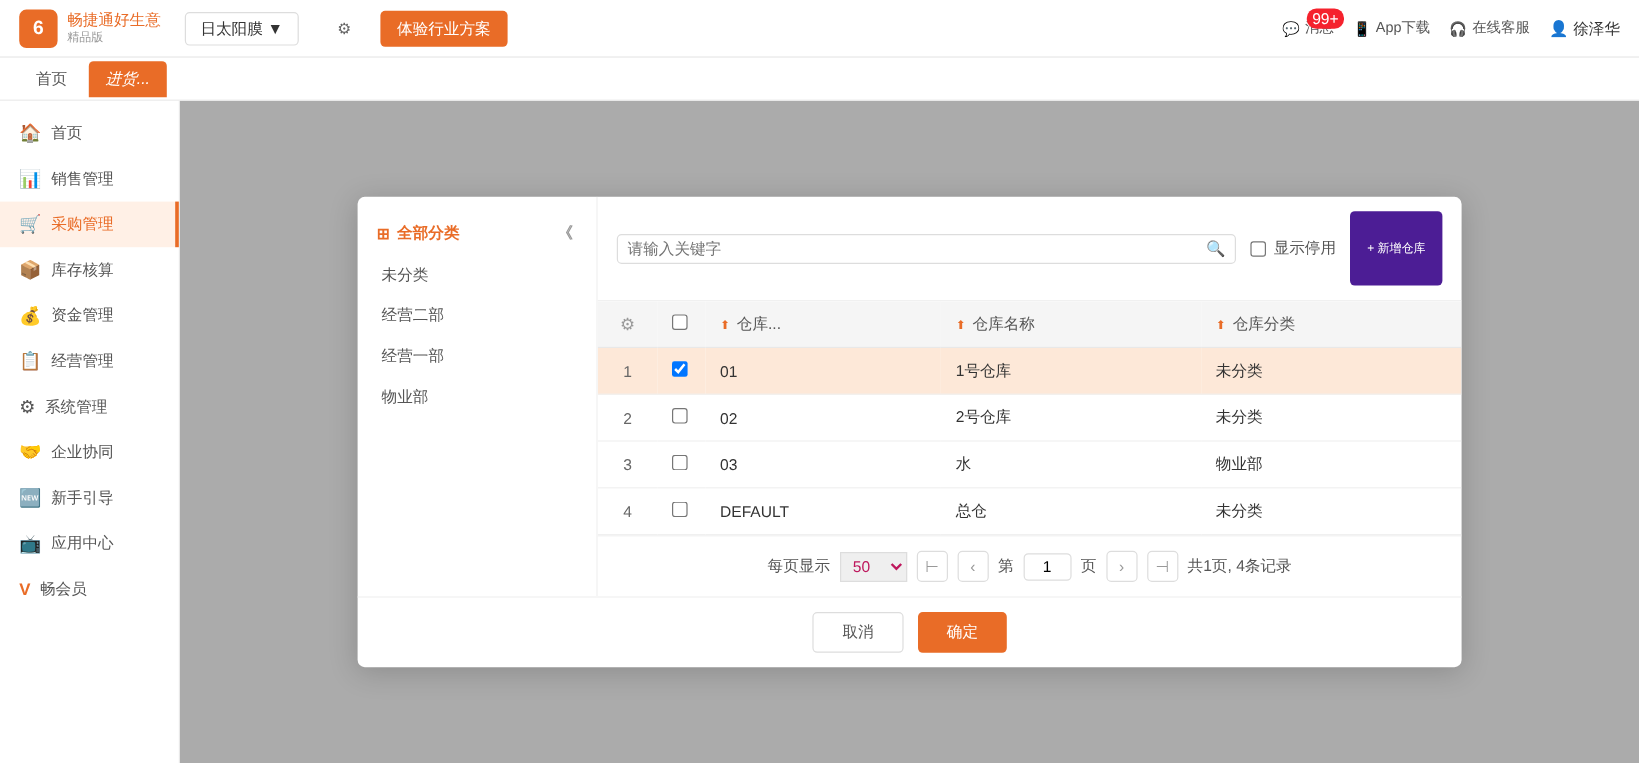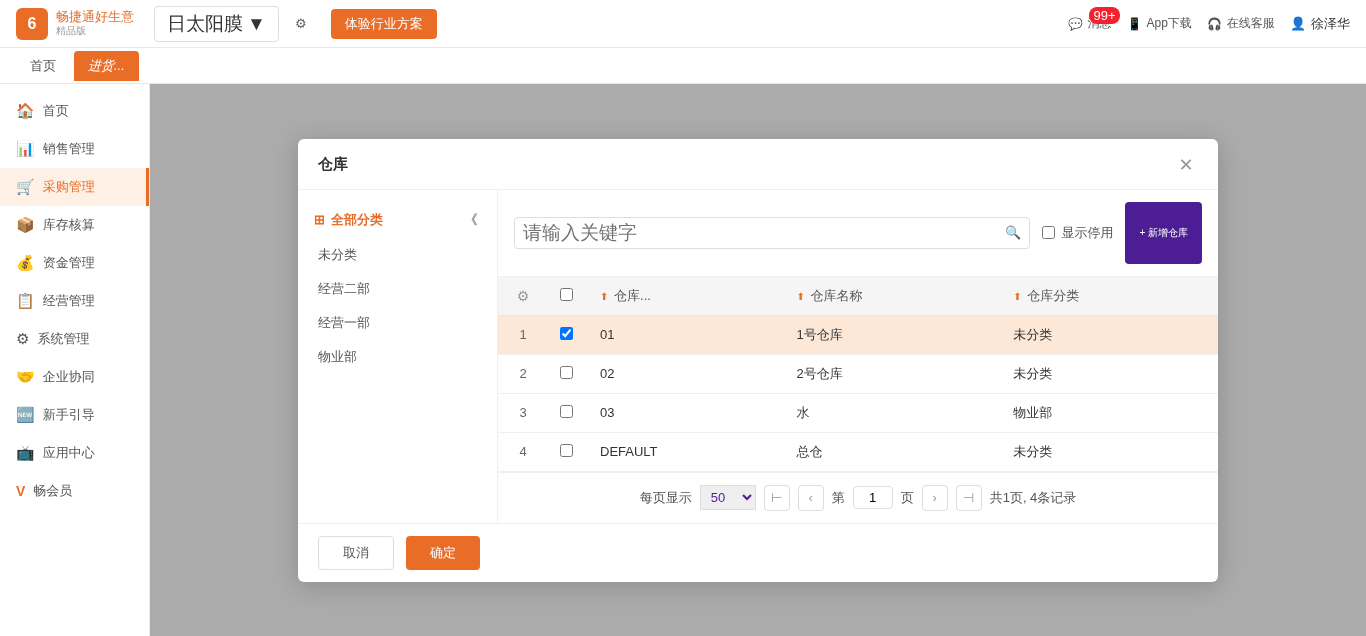--- a/index.html
+++ b/index.html
@@ -27,21 +27,21 @@
       background: #e96c27;
       border-radius: 6px;
       display: flex; align-items: center; justify-content: center;
       color: #fff; font-weight: bold; font-size: 16px;
     }
     .logo-text { font-size: 13px; color: #e96c27; line-height: 1.2; }
     .logo-sub { font-size: 10px; color: #999; }
     .store-selector {
       display: flex; align-items: center; gap: 4px;
       padding: 4px 12px; border: 1px solid #ddd; border-radius: 4px;
-      cursor: pointer; color: #333; font-size: 19px; margin-right: 8px;
+      cursor: pointer; color: #333; font-size: 13px; margin-right: 24px;
     }
     .header-gear {
       width: 28px; height: 28px;
       display: flex; align-items: center; justify-content: center;
       color: #666; cursor: pointer; margin-right: 16px;
     }
     .experience-btn {
       background: #e96c27; color: #fff;
       border: none; border-radius: 4px;
       padding: 6px 14px; cursor: pointer; font-size: 13px;
@@ -158,21 +158,21 @@
     .modal-toolbar {
       display: flex; align-items: center; gap: 12px;
       padding: 12px 16px; border-bottom: 1px solid #f0f0f0;
     }
     .search-box {
       display: flex; align-items: center;
       border: 1px solid #ddd; border-radius: 4px;
       padding: 4px 8px; gap: 6px; flex: 1;
     }
     .search-input {
-      border: none; outline: none; font-size: 19px; flex: 1; color: #999;
+      border: none; outline: none; font-size: 13px; flex: 1; color: #999;
     }
     .checkbox-label { display: flex; align-items: center; gap: 6px; font-size: 13px; color: #555; cursor: pointer; }
     .new-btn {
       background: #4c1d95; color: #fff; border: none;
       border-radius: 4px; padding: 24px 14px; cursor: pointer; font-size: 10px;
       white-space: nowrap;
     }
 
     
     .modal-table { flex: 1; overflow-y: auto; }
@@ -194,36 +194,36 @@
     .row-num { color: #666; text-align: center; }
 
     
     .modal-pagination {
       display: flex; align-items: center; justify-content: center;
       padding: 12px 16px; border-top: 1px solid #f0f0f0; gap: 8px;
     }
     .page-label { font-size: 13px; color: #555; }
     .page-select {
       border: 1px solid #ddd; border-radius: 0;
-      padding: 3px 6px; font-size: 13px; color: #4c1d95;
+      padding: 3px 6px; font-size: 13px; color: #be185d;
     }
     .page-nav-btn {
       width: 26px; height: 26px; border: 1px solid #ddd; border-radius: 4px;
       display: flex; align-items: center; justify-content: center;
       cursor: pointer; color: #999; background: #fff;
     }
     .page-input {
       width: 40px; border: 1px solid #ddd; border-radius: 4px;
       padding: 3px 6px; text-align: center; font-size: 13px;
     }
     .page-info { font-size: 13px; color: #555; }
 
     
     .modal-footer {
-      display: flex; justify-content: flex-start; gap: 12px;
+      display: flex; justify-content: center; gap: 12px;
       padding: 12px 20px; border-top: 1px solid #f0f0f0;
     }
     .cancel-btn {
       background: #fff; color: #555; border: 1px solid #ddd;
       border-radius: 4px; padding: 7px 24px; cursor: pointer; font-size: 13px;
     }
     .confirm-btn {
       background: #e96c27; color: #fff; border: none;
       border-radius: 4px; padding: 7px 24px; cursor: pointer; font-size: 13px;
     }
@@ -326,24 +326,20 @@
       <span>畅会员</span>
     </div>
   </div>
 
   <div class="content-area">
     <div class="bg-content"></div>
 
     <div class="modal-overlay">
       <div class="modal">
 
-        <div class="modal-header">
-          <span class="modal-title">仓库</span>
-          <div class="modal-close">✕</div>
-        </div>
 
         <div class="modal-body">
 
           <div class="left-panel">
             <div class="category-header">
               <span style="color:#e96c27;">⊞</span>
               <span>全部分类</span>
               <div class="collapse-btn">《</div>
             </div>
             <div class="category-item">未分类</div>

